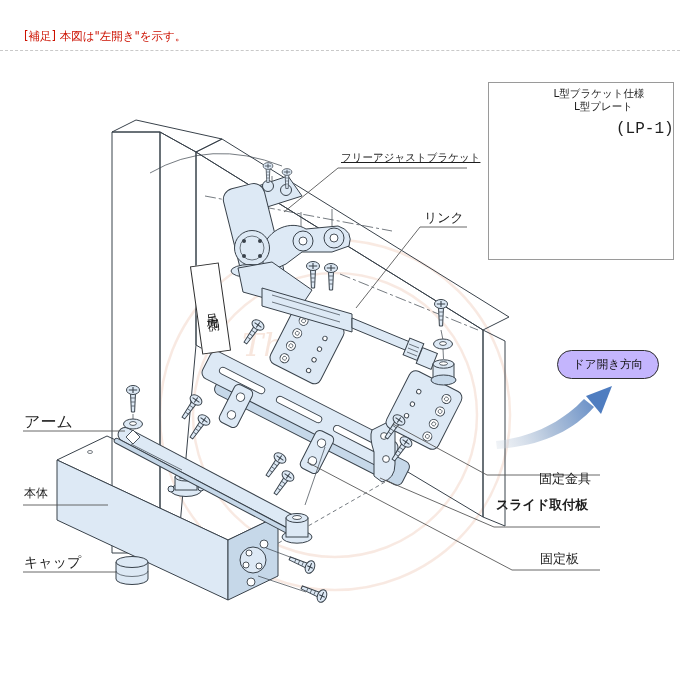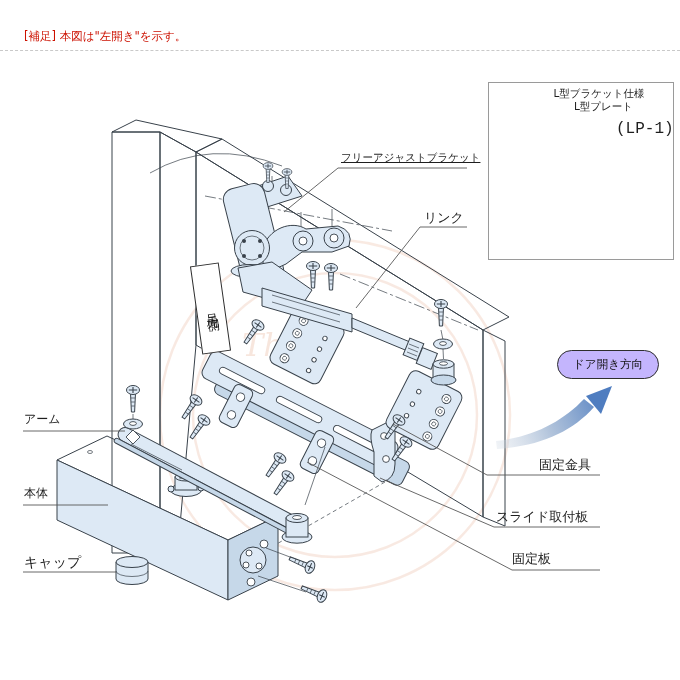--- a/index.html
+++ b/index.html
@@ -276,20 +276,20 @@
 
   <div id="inset"></div>
   <div class="lbl" id="inset-title">L型ブラケット仕様</div>
   <div class="lbl" id="inset-plate">L型プレート</div>
   <div class="lbl" id="inset-code">(LP-1)</div>
 
   <div class="lbl" style="left:341px;top:151px;font-size:10.5px;text-decoration:underline;">フリーアジャストブラケット</div>
   <div class="lbl" style="left:424px;top:211px;">リンク</div>
   <div id="hinge-box">吊元側</div>
   <div id="door-dir">ドア開き方向</div>
-  <div class="lbl" style="left:24px;top:413px;font-size:12px;">アーム</div>
+  <div class="lbl" style="left:24px;top:413px;font-size:16px;">アーム</div>
   <div class="lbl" style="left:24px;top:487px;font-size:12px;text-align:center;">本体</div>
   <div class="lbl" style="left:24px;top:554px;font-size:14px;">キャップ</div>
-  <div class="lbl" style="left:524px;top:458px;padding-left:15px;">固定金具</div>
-  <div class="lbl" style="left:496px;top:510px;">スライド取付板</div>
-  <div class="lbl" style="left:512px;top:552px;">固定板</div>
+  <div class="lbl" style="left:524px;top:472px;padding-left:15px;">固定金具</div>
+  <div class="lbl" style="left:496px;top:498px;font-weight:bold;">スライド取付板</div>
+  <div class="lbl" style="left:540px;top:552px;">固定板</div>
 
 </div>
 
 </body></html>

